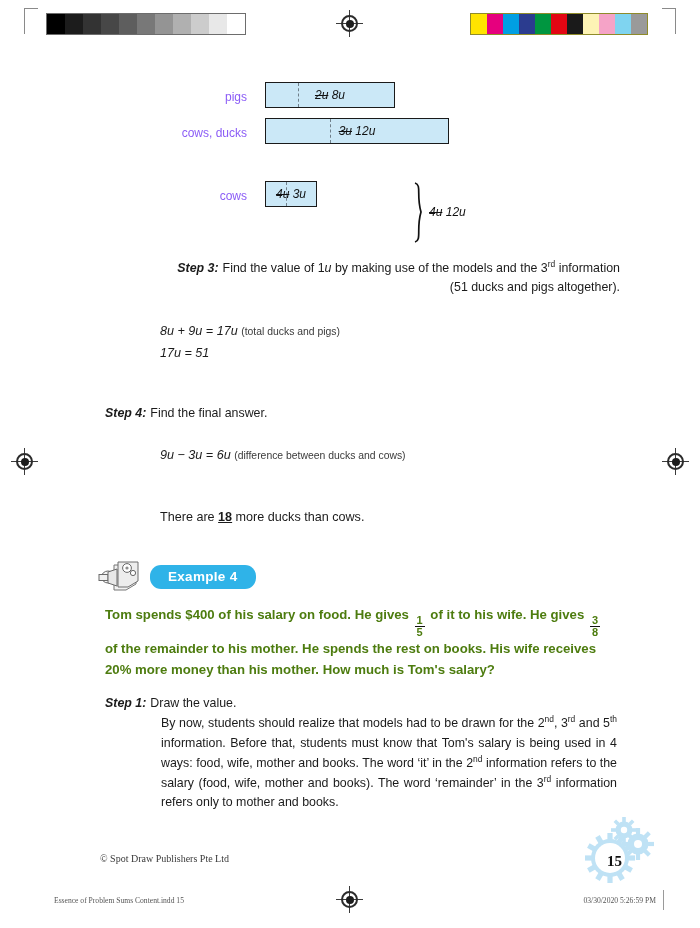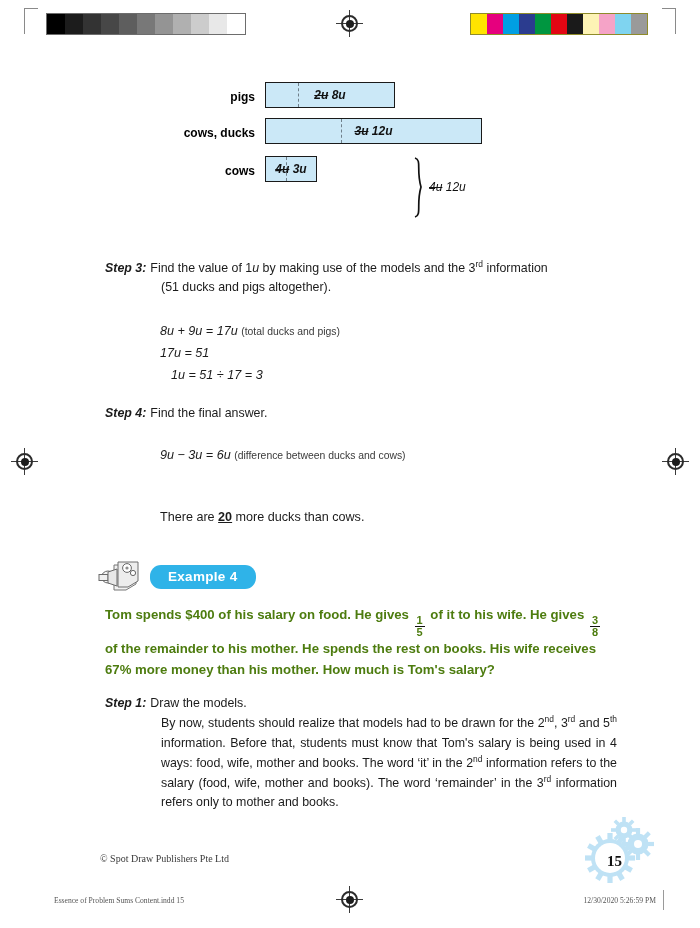--- a/index.html
+++ b/index.html
@@ -83,26 +83,26 @@
   
   .models { position: absolute; left: 0; top: 68px; width: 700px; }
 
   .model-row {
     position: relative;
     height: 30px;
     margin-bottom: 10px;
   }
   .model-label {
     position: absolute;
-    right: 0;
+    right: 8px;
     top: 50%;
     transform: translateY(-50%);
     font-size: 12px;
-    font-weight: bold;
-    color: #000000;
+    font-weight: normal;
+    color: #8b5cf6;
     white-space: nowrap;
   }
   .label-col {
     position: absolute;
     left: 110px;
     width: 145px;
     height: 100%;
   }
   .bar {
     position: absolute;
@@ -120,21 +120,20 @@
     top: 0;
     bottom: 0;
     border-left: 1.3px dashed #6f7f8a;
   }
   .bar .bar-text {
     position: relative;
     font-size: 12px;
     color: #111;
     white-space: nowrap;
     z-index: 2;
-    font-weight: bold;
   }
   .struck {
     text-decoration: line-through;
     text-decoration-thickness: 1.2px;
   }
   .ital { font-style: italic; }
 
   .brace {
     position: absolute;
     font-size: 13px;
@@ -350,32 +349,32 @@
           <span class="struck ital">2u</span>
           <span class="ital">8u</span>
         </div>
       </div>
     </div>
 
     <div class="model-row" style="position:absolute; top:50px; left:0; width:700px;">
       <div class="label-col">
         <div class="model-label">cows, ducks</div>
       </div>
-      <div class="bar" style="left:265px; width:217px;">
+      <div class="bar" style="left:265px; width:184px;">
         <div class="divider" style="left:35%;"></div>
         <div class="bar-text">
           <span class="struck ital">3u</span>
           <span class="ital">12u</span>
         </div>
       </div>
     </div>
 
   </div>
 
-  <div style="position:relative; height:80px; margin-top:12px;">
+  <div style="position:relative; height:80px; margin-top:37px;">
 
     <div class="model-row" style="position:absolute; top:0px; left:0; width:700px;">
       <div class="label-col">
         <div class="model-label">cows</div>
       </div>
       <div class="bar" style="left:265px; width:52px;">
         <div class="divider" style="left:40%;"></div>
         <div class="bar-text">
           <span class="struck ital">4u</span>
           <span class="ital">3u</span>
@@ -389,55 +388,52 @@
         <path d="M2 1 C9 3, 3 13, 8 30 C3 47, 9 58, 2 60" fill="none" stroke="#111" stroke-width="1.7"></path>
       </svg>
       <span class="brace-text" style="margin-top:-2px;">
         <span class="struck ital">4u</span>
         <span class="ital">12u</span>
       </span>
     </div>
   </div>
 </div>
 
-<div class="step" style="left:105px; top:258px; width:515px;">
+<div class="step" style="left:105px; top:258px; width:515px;text-align:right;">
   <span class="hang">
     <span class="step-tag">Step 3:</span><span>Find the value of 1</span><span class="ital">u</span><span> by making use of the models and the 3</span><sup>rd</sup><span> information</span>
   </span>
   <span class="indent-block">(51 ducks and pigs altogether).</span>
 </div>
 
 <div class="eq" style="left:160px; top:320px;">
   <div>
     <span class="ital">8u + 9u = 17u</span>
     <span class="small-note">(total ducks and pigs)</span>
   </div>
   <div>
     <span class="ital">17u = 51</span>
   </div>
-  <div style="padding-left:11px;">
-    <span class="ital">1u = 51 ÷ 17 = 3</span>
-  </div>
 </div>
 
 <div class="step" style="left:105px; top:404px; width:515px;">
   <span class="hang">
     <span class="step-tag">Step 4:</span><span>Find the final answer.</span>
   </span>
 </div>
 
 <div class="eq" style="left:160px; top:444px;">
   <div>
     <span class="ital">9u − 3u = 6u</span>
     <span class="small-note">(difference between ducks and cows)</span>
   </div>
 </div>
 
 <div class="eq" style="left:160px; top:506px;">
-  <span>There are </span><span class="uline">20</span><span> more ducks than cows.</span>
+  <span>There are </span><span class="uline">18</span><span> more ducks than cows.</span>
 </div>
 
 <div class="example-banner">
   <svg class="proj-icon" viewBox="0 0 48 34">
     <path d="M18 5 L40 5 L40 24 L30 30 L18 30 Z" fill="#f2f2f2" stroke="#777" stroke-width="1"></path>
     <path d="M22 2 L42 2 L42 21 L32 27 L22 27 Z" fill="#ededed" stroke="#6e6e6e" stroke-width="1"></path>
     <circle cx="31" cy="8" r="4.4" fill="#ffffff" stroke="#666" stroke-width="1"></circle>
     <circle cx="31" cy="8" r="1.6" fill="#8d8d8d"></circle>
     <circle cx="37" cy="13" r="2.6" fill="#ffffff" stroke="#666" stroke-width="1"></circle>
     <ellipse cx="12" cy="17" rx="6.5" ry="6" fill="#f4f4f4" stroke="#666" stroke-width="1"></ellipse>
@@ -447,26 +443,26 @@
   <div class="banner-pill">Example 4</div>
 </div>
 
 <div class="problem">
   <span>Tom spends $400 of his salary on food. He gives </span><span class="frac">
       <span class="num">1</span>
       <span class="den">5</span>
     </span><span> of it to his wife. He gives </span><span class="frac">
       <span class="num">3</span>
       <span class="den">8</span>
-    </span><span> of the remainder to his mother. He spends the rest on books. His wife receives 67% more money than his mother. How much is Tom's salary?</span>
+    </span><span> of the remainder to his mother. He spends the rest on books. His wife receives 20% more money than his mother. How much is Tom's salary?</span>
 </div>
 
 <div class="step" style="left:105px; top:694px; width:512px;">
   <span class="hang">
-    <span class="step-tag">Step 1:</span><span>Draw the models.</span>
+    <span class="step-tag">Step 1:</span><span>Draw the value.</span>
   </span>
   <span class="indent-block" style="text-align:justify;">
     <span>By now, students should realize that models had to be drawn for the 2</span><sup>nd</sup><span>, 3</span><sup>rd</sup><span> and 5</span><sup>th</sup><span> information. Before that, students must know that Tom's salary is being used in 4 ways: food, wife, mother and books. The word ‘it’ in the 2</span><sup>nd</sup><span> information refers to the salary (food, wife, mother and books). The word ‘remainder’ in the 3</span><sup>rd</sup><span> information refers only to mother and books.</span>
   </span>
 </div>
 
 <div class="copyright">© Spot Draw Publishers Pte Ltd</div>
 
 <div class="gear-wrap">
   <svg width="84" height="76" viewBox="0 0 84 76">
@@ -520,14 +516,14 @@
           </g>
         </g>
         <circle cx="0" cy="0" r="15" fill="#ffffff"></circle>
       </g>
     </g>
   </svg>
 </div>
 <div class="page-num">15</div>
 
 <div class="slug-left">Essence of Problem Sums Content.indd   15</div>
-<div class="slug-right">12/30/2020   5:26:59 PM</div>
+<div class="slug-right">03/30/2020   5:26:59 PM</div>
 <div class="slug-rule"></div>
 
 </body></html>

